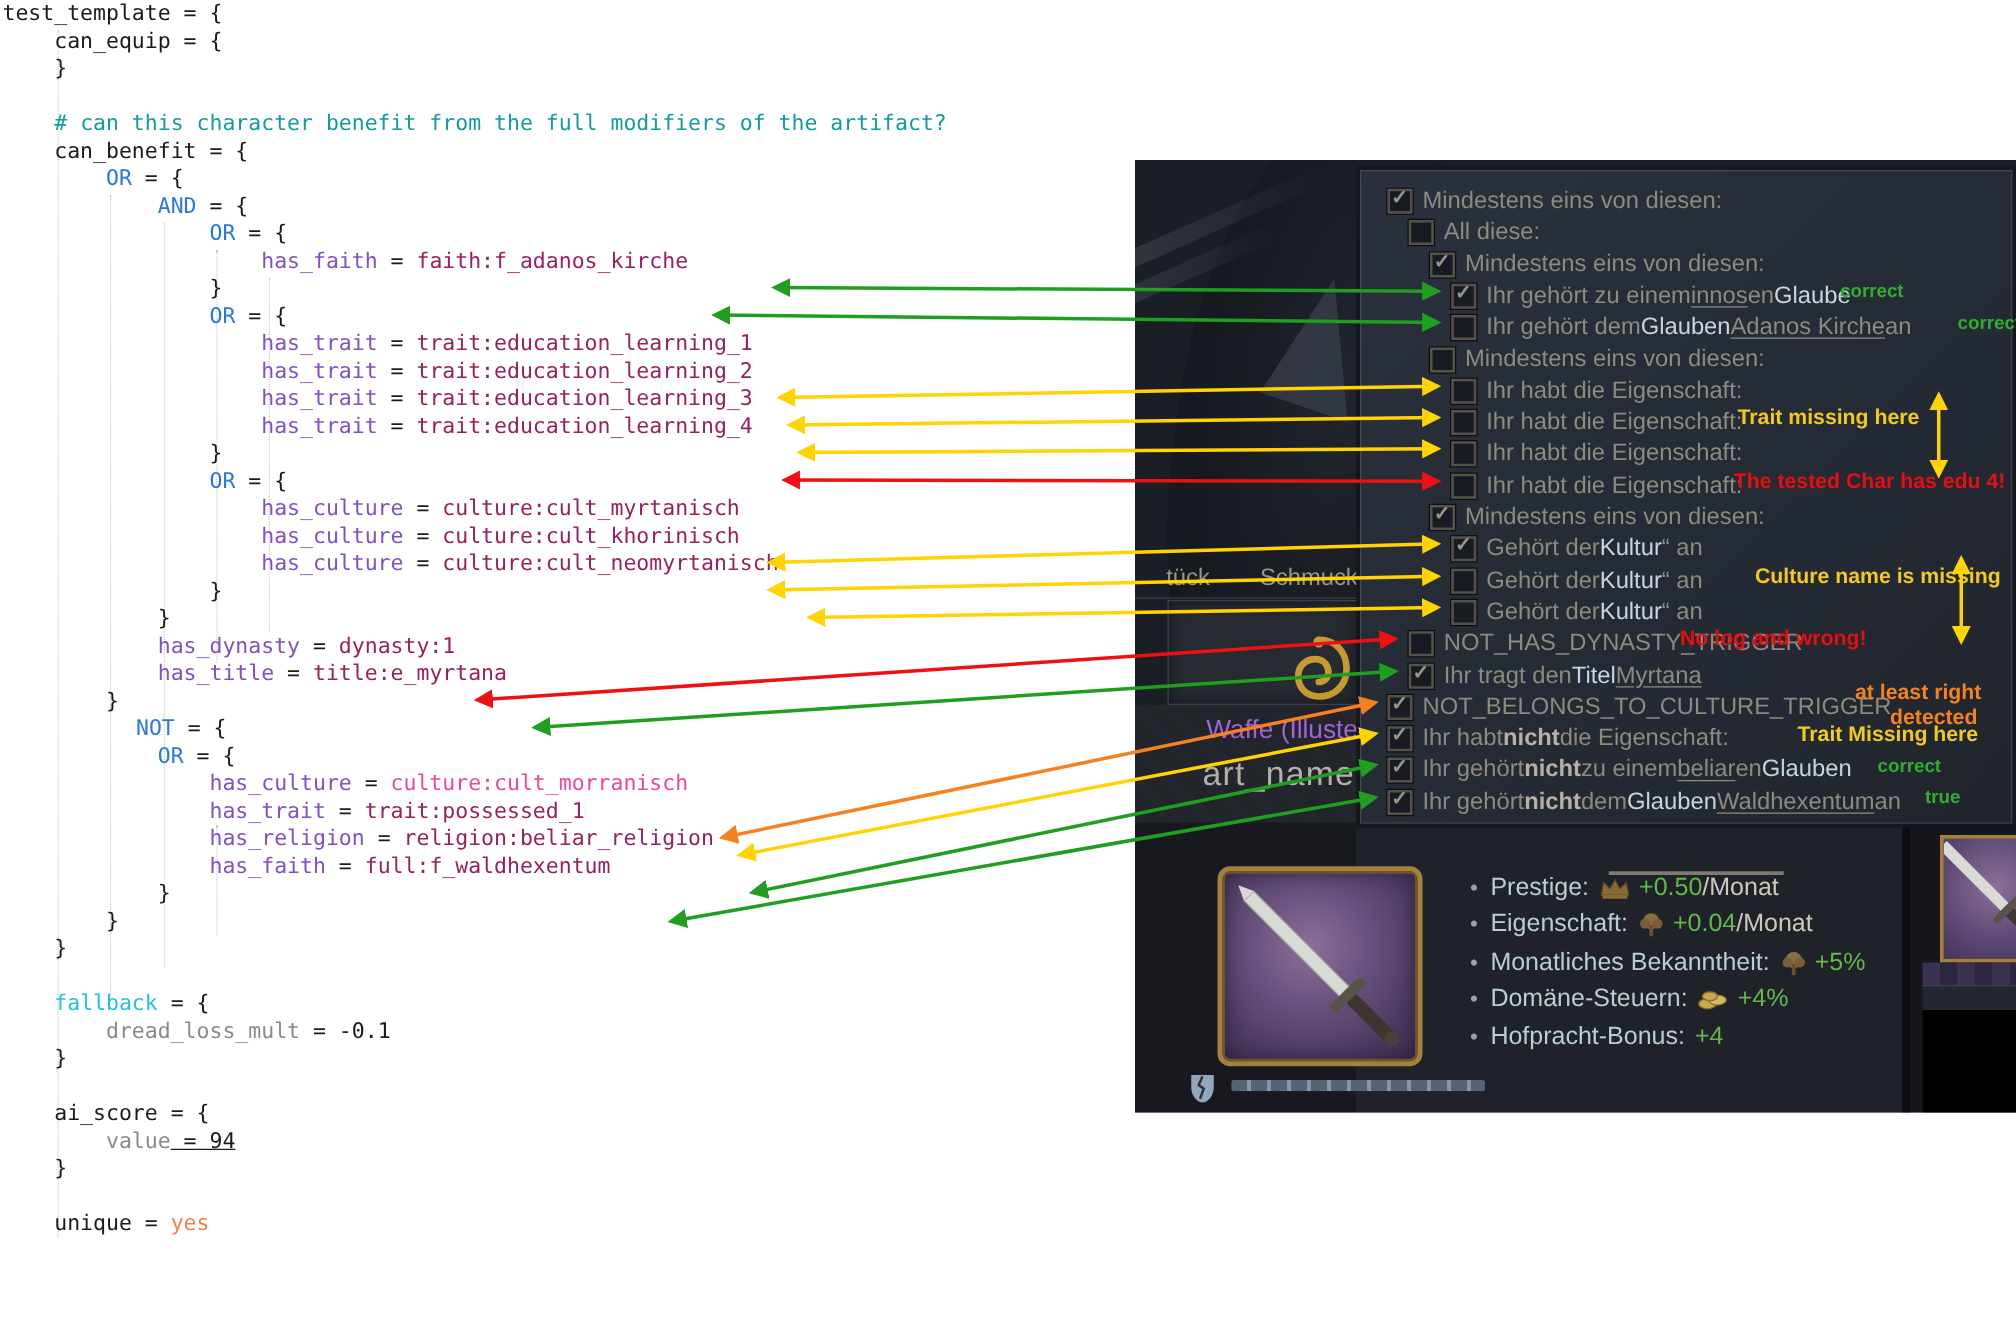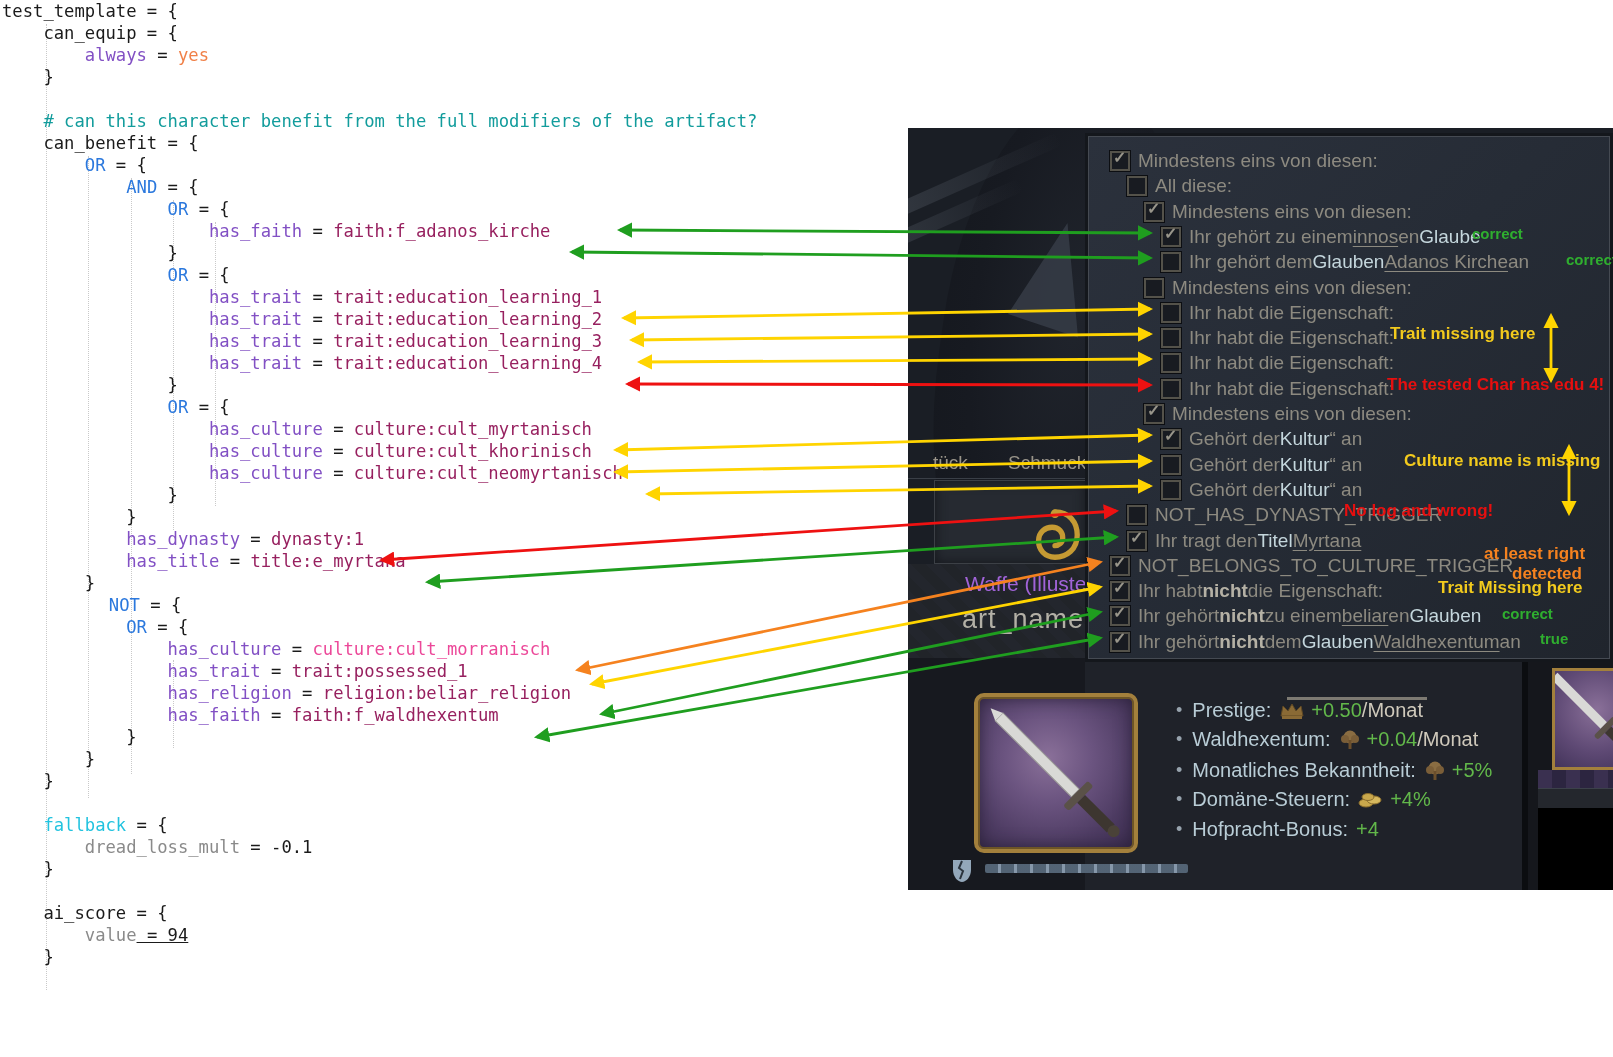--- a/index.html
+++ b/index.html
@@ -79,21 +79,20 @@
                 background:#dce7f3;border-top:1px solid #b9c6d8;z-index:3;}
 </style>
 </head>
 <body>
 
 <div id="page">
 
   <div id="code-pane">
       <div class="cl"><span style="color: rgb(26, 26, 26);">test_template = {</span></div>
       <div class="cl"><span style="color: rgb(26, 26, 26);">    can_equip = {</span></div>
-      <div class="cl"><span style="color: rgb(26, 26, 26);">        </span><span style="color: rgb(130, 80, 196);">always</span><span style="color: rgb(26, 26, 26);"> = </span><span style="color: rgb(240, 128, 72);">yes</span></div>
       <div class="cl"><span style="color: rgb(26, 26, 26);">    }</span></div>
       <div class="cl">&nbsp;</div>
       <div class="cl"><span style="color: rgb(26, 26, 26);">    </span><span style="color: rgb(18, 156, 156);"># can this character benefit from the full modifiers of the artifact?</span></div>
       <div class="cl"><span style="color: rgb(26, 26, 26);">    can_benefit = {</span></div>
       <div class="cl"><span style="color: rgb(26, 26, 26);">        </span><span style="color: rgb(43, 120, 221);">OR</span><span style="color: rgb(26, 26, 26);"> = {</span></div>
       <div class="cl"><span style="color: rgb(26, 26, 26);">            </span><span style="color: rgb(43, 120, 221);">AND</span><span style="color: rgb(26, 26, 26);"> = {</span></div>
       <div class="cl"><span style="color: rgb(26, 26, 26);">                </span><span style="color: rgb(43, 120, 221);">OR</span><span style="color: rgb(26, 26, 26);"> = {</span></div>
       <div class="cl"><span style="color: rgb(26, 26, 26);">                    </span><span style="color: rgb(130, 80, 196);">has_faith</span><span style="color: rgb(26, 26, 26);"> = </span><span style="color: rgb(151, 32, 95);">faith:f_adanos_kirche</span></div>
       <div class="cl"><span style="color: rgb(26, 26, 26);">                }</span></div>
       <div class="cl"><span style="color: rgb(26, 26, 26);">                </span><span style="color: rgb(43, 120, 221);">OR</span><span style="color: rgb(26, 26, 26);"> = {</span></div>
@@ -109,21 +108,21 @@
       <div class="cl"><span style="color: rgb(26, 26, 26);">                }</span></div>
       <div class="cl"><span style="color: rgb(26, 26, 26);">            }</span></div>
       <div class="cl"><span style="color: rgb(26, 26, 26);">            </span><span style="color: rgb(130, 80, 196);">has_dynasty</span><span style="color: rgb(26, 26, 26);"> = </span><span style="color: rgb(151, 32, 95);">dynasty:1</span></div>
       <div class="cl"><span style="color: rgb(26, 26, 26);">            </span><span style="color: rgb(130, 80, 196);">has_title</span><span style="color: rgb(26, 26, 26);"> = </span><span style="color: rgb(151, 32, 95);">title:e_myrtana</span></div>
       <div class="cl"><span style="color: rgb(26, 26, 26);">        }</span></div>
       <div class="cl"><span style="color: rgb(26, 26, 26);">        </span><span style="color: rgb(43, 120, 221); padding-left: 24px;">NOT</span><span style="color: rgb(26, 26, 26);"> = {</span></div>
       <div class="cl"><span style="color: rgb(26, 26, 26);">            </span><span style="color: rgb(43, 120, 221);">OR</span><span style="color: rgb(26, 26, 26);"> = {</span></div>
       <div class="cl"><span style="color: rgb(26, 26, 26);">                </span><span style="color: rgb(130, 80, 196);">has_culture</span><span style="color: rgb(26, 26, 26);"> = </span><span style="color: #ec4899;">culture:cult_morranisch</span></div>
       <div class="cl"><span style="color: rgb(26, 26, 26);">                </span><span style="color: rgb(130, 80, 196);">has_trait</span><span style="color: rgb(26, 26, 26);"> = </span><span style="color: rgb(151, 32, 95);">trait:possessed_1</span></div>
       <div class="cl"><span style="color: rgb(26, 26, 26);">                </span><span style="color: rgb(130, 80, 196);">has_religion</span><span style="color: rgb(26, 26, 26);"> = </span><span style="color: rgb(151, 32, 95);">religion:beliar_religion</span></div>
-      <div class="cl"><span style="color: rgb(26, 26, 26);">                </span><span style="color: rgb(130, 80, 196);">has_faith</span><span style="color: rgb(26, 26, 26);"> = </span><span style="color: rgb(151, 32, 95);">faith:f_waldhexentum</span></div>
+      <div class="cl"><span style="color: rgb(26, 26, 26);">                </span><span style="color: rgb(130, 80, 196);">has_faith</span><span style="color: rgb(26, 26, 26);"> = </span><span style="color: rgb(151, 32, 95);">full:f_waldhexentum</span></div>
       <div class="cl"><span style="color: rgb(26, 26, 26);">            }</span></div>
       <div class="cl"><span style="color: rgb(26, 26, 26);">        }</span></div>
       <div class="cl"><span style="color: rgb(26, 26, 26);">    }</span></div>
       <div class="cl">&nbsp;</div>
       <div class="cl"><span style="color: rgb(26, 26, 26);">    </span><span style="color: rgb(34, 195, 223);">fallback</span><span style="color: rgb(26, 26, 26);"> = {</span></div>
       <div class="cl"><span style="color: rgb(26, 26, 26);">        </span><span style="color: rgb(138, 138, 138);">dread_loss_mult</span><span style="color: rgb(26, 26, 26);"> = -0.1</span></div>
       <div class="cl"><span style="color: rgb(26, 26, 26);">    }</span></div>
       <div class="cl">&nbsp;</div>
       <div class="cl"><span style="color: rgb(26, 26, 26);">    ai_score = {</span></div>
       <div class="cl"><span style="color: rgb(26, 26, 26);">        </span><span style="color: rgb(138, 138, 138);">value</span><span style="color: rgb(26, 26, 26); text-decoration: underline;"> = 94</span></div>
@@ -195,21 +194,21 @@
           <span class="mod-label">Prestige:</span>
           <svg class="mod-ic" width="26" height="18" viewBox="0 0 26 18">
             <path d="M2 14 L4 4 L9 9 L13 2 L17 9 L22 4 L24 14 Z" fill="#8a6a35" stroke="#5e4824"></path>
             <rect x="3" y="14" width="20" height="3" fill="#8a6a35"></rect>
           </svg>
           <span class="mod-val">+0.50</span>
           <span class="mod-unit">/Monat</span>
         </div>
         <div class="mod-row" style="left: 268px; top: 600px;">
           <span class="mod-bullet">•</span>
-          <span class="mod-label">Waldhexentum:</span>
+          <span class="mod-label">Eigenschaft:</span>
           <svg class="mod-ic" width="22" height="20" viewBox="0 0 22 20">
             <circle cx="11" cy="7" r="6.5" fill="#8a6d42"></circle>
             <circle cx="6" cy="9" r="4" fill="#7a5e38"></circle>
             <circle cx="16" cy="9" r="4" fill="#7a5e38"></circle>
             <rect x="9.5" y="10" width="3" height="9" fill="#6b4f2c"></rect>
           </svg>
           <span class="mod-val">+0.04</span>
           <span class="mod-unit">/Monat</span>
         </div>
         <div class="mod-row" style="left: 268px; top: 631px;">

